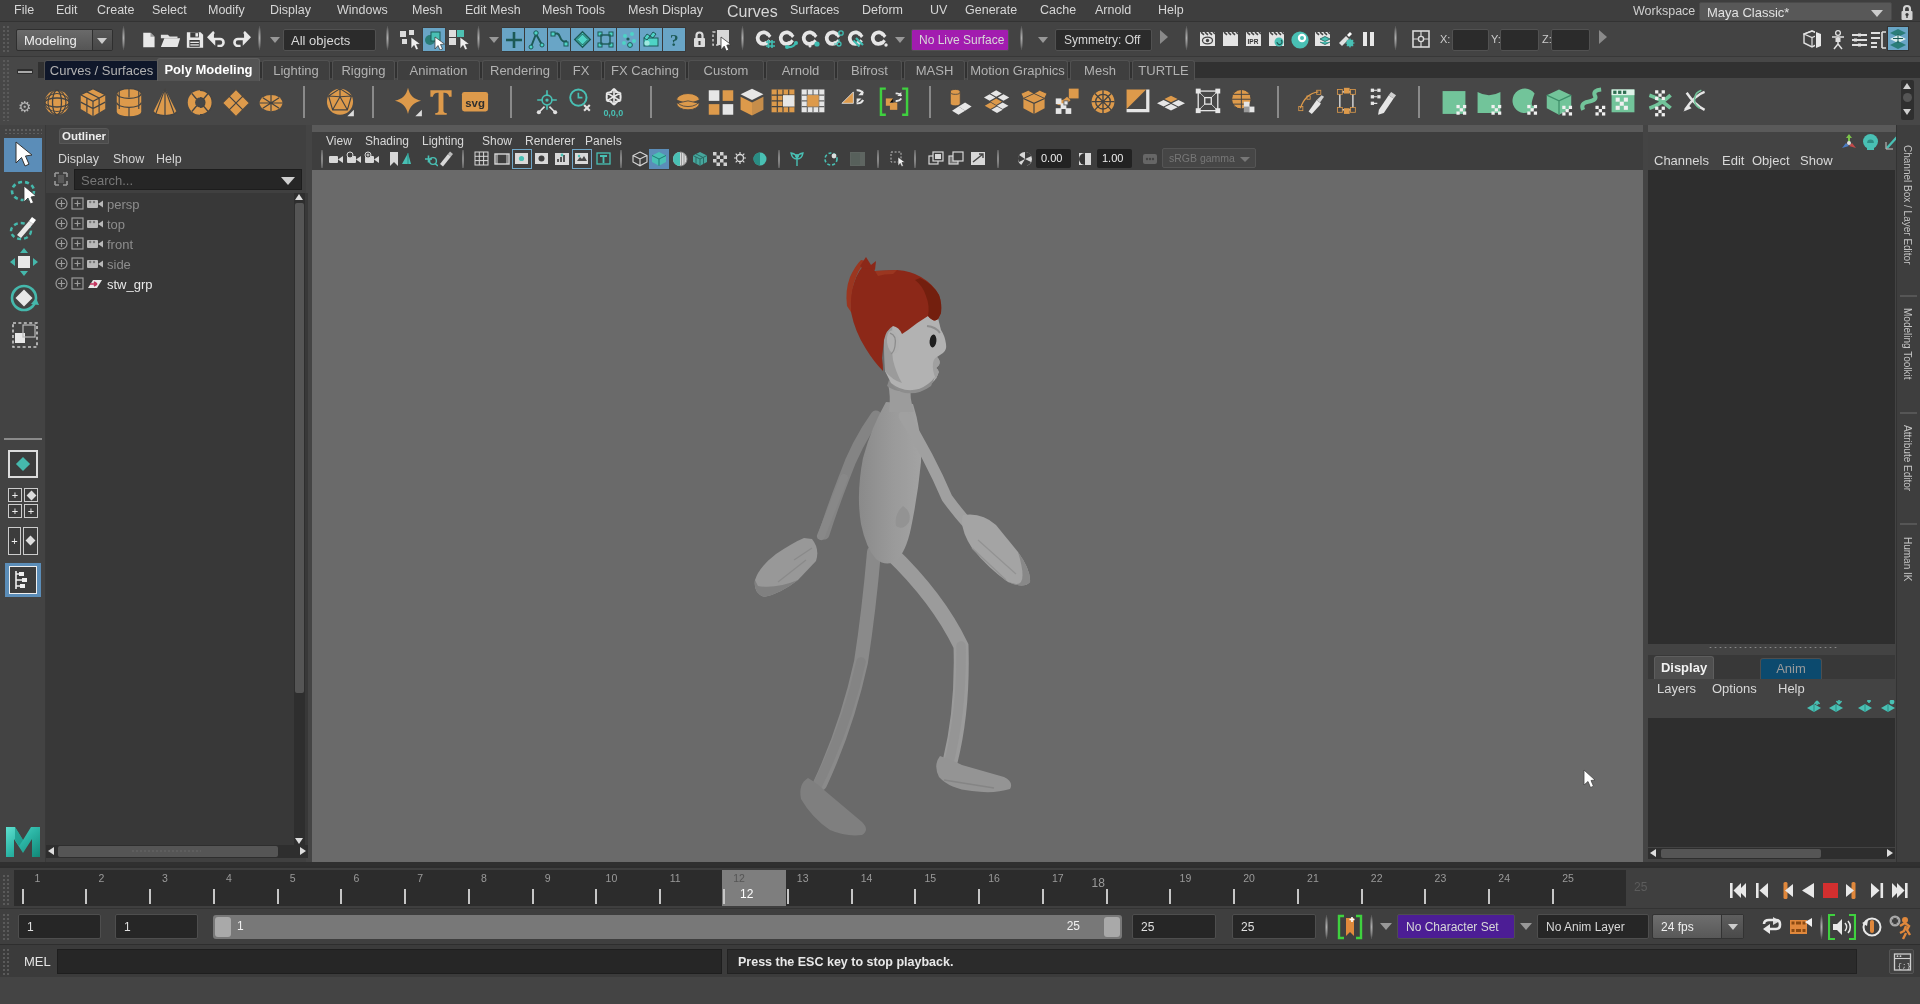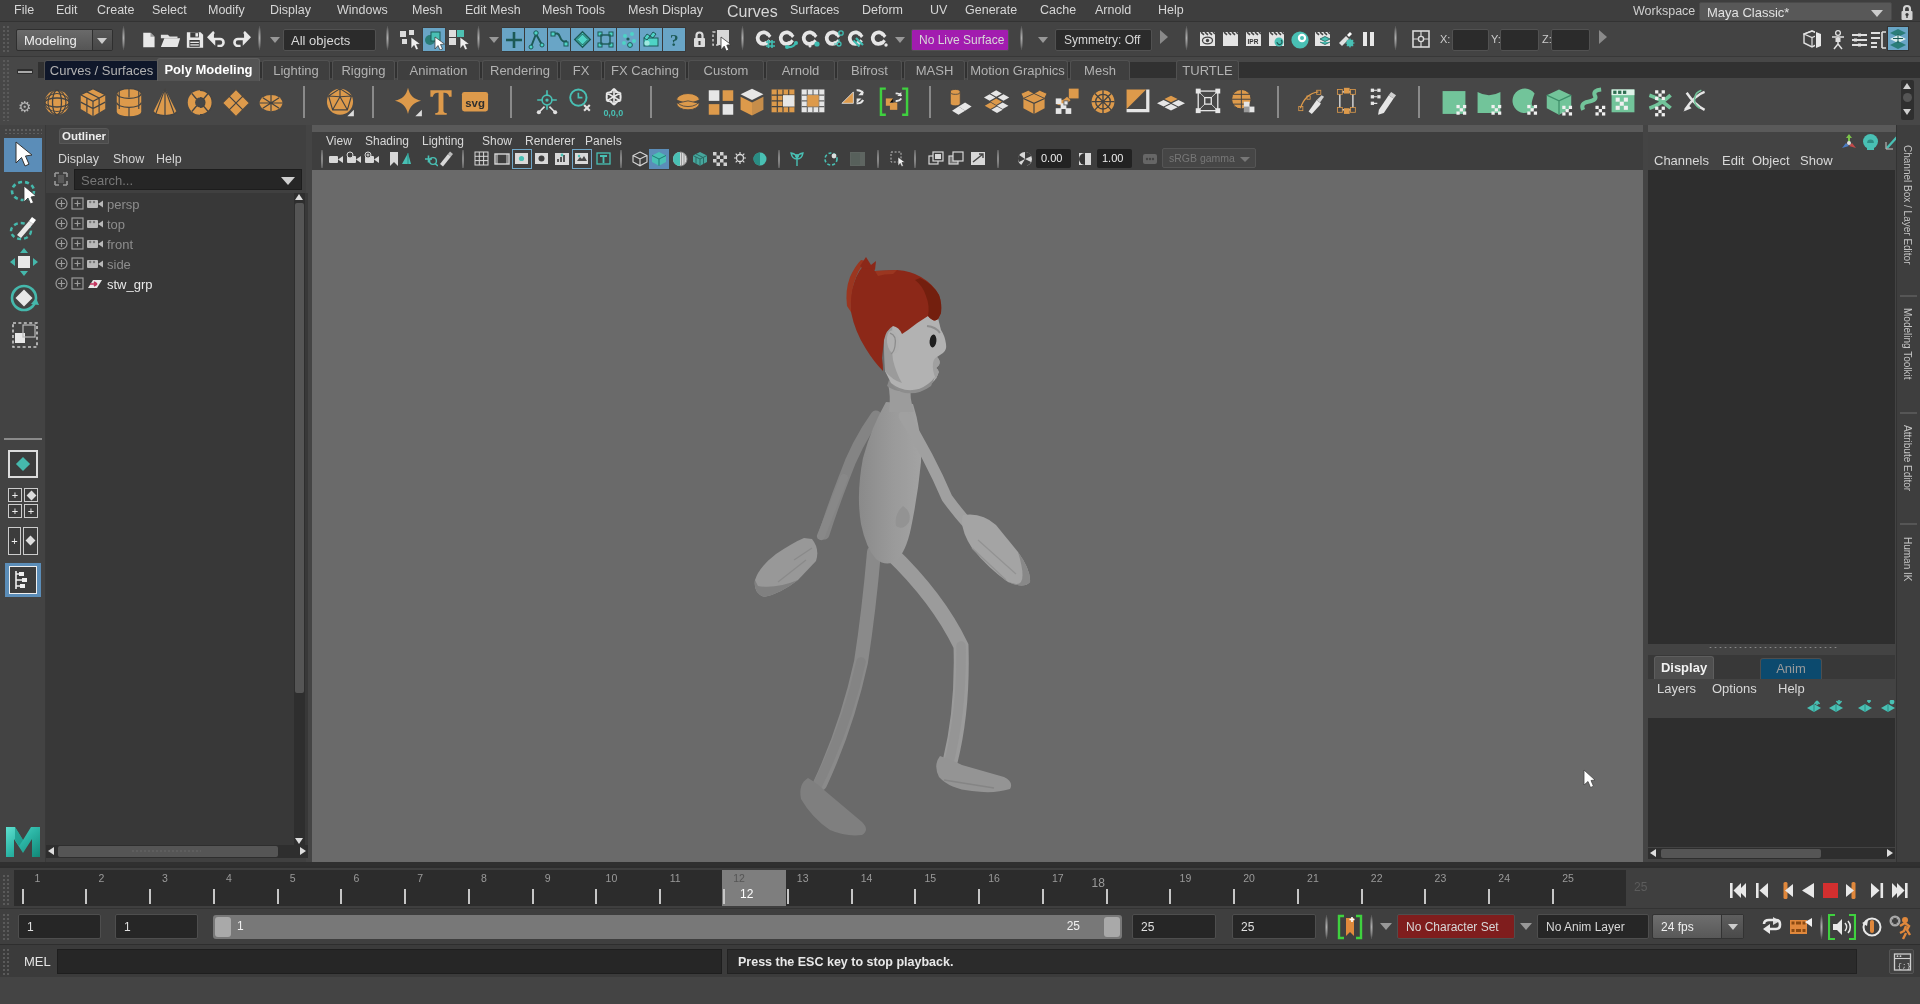--- a/index.html
+++ b/index.html
@@ -312,21 +312,21 @@
       <div style="position:absolute;left:397px;top:3px;width:83px;height:20px;background:#3f3f3f;border:1px solid #515151;border-bottom:none;border-radius:3px 3px 0 0;text-align:center;color:#b2b2b2;font-size:13px;padding-top:2px;">Animation</div>
       <div style="position:absolute;left:482px;top:3px;width:76px;height:20px;background:#3f3f3f;border:1px solid #515151;border-bottom:none;border-radius:3px 3px 0 0;text-align:center;color:#b2b2b2;font-size:13px;padding-top:2px;">Rendering</div>
       <div style="position:absolute;left:560px;top:3px;width:42px;height:20px;background:#3f3f3f;border:1px solid #515151;border-bottom:none;border-radius:3px 3px 0 0;text-align:center;color:#b2b2b2;font-size:13px;padding-top:2px;">FX</div>
       <div style="position:absolute;left:604px;top:3px;width:82px;height:20px;background:#3f3f3f;border:1px solid #515151;border-bottom:none;border-radius:3px 3px 0 0;text-align:center;color:#b2b2b2;font-size:13px;padding-top:2px;">FX Caching</div>
       <div style="position:absolute;left:688px;top:3px;width:76px;height:20px;background:#3f3f3f;border:1px solid #515151;border-bottom:none;border-radius:3px 3px 0 0;text-align:center;color:#b2b2b2;font-size:13px;padding-top:2px;">Custom</div>
       <div style="position:absolute;left:766px;top:3px;width:69px;height:20px;background:#3f3f3f;border:1px solid #515151;border-bottom:none;border-radius:3px 3px 0 0;text-align:center;color:#b2b2b2;font-size:13px;padding-top:2px;">Arnold</div>
       <div style="position:absolute;left:837px;top:3px;width:65px;height:20px;background:#3f3f3f;border:1px solid #515151;border-bottom:none;border-radius:3px 3px 0 0;text-align:center;color:#b2b2b2;font-size:13px;padding-top:2px;">Bifrost</div>
       <div style="position:absolute;left:904px;top:3px;width:61px;height:20px;background:#3f3f3f;border:1px solid #515151;border-bottom:none;border-radius:3px 3px 0 0;text-align:center;color:#b2b2b2;font-size:13px;padding-top:2px;">MASH</div>
       <div style="position:absolute;left:967px;top:3px;width:101px;height:20px;background:#3f3f3f;border:1px solid #515151;border-bottom:none;border-radius:3px 3px 0 0;text-align:center;color:#b2b2b2;font-size:13px;padding-top:2px;">Motion Graphics</div>
       <div style="position:absolute;left:1070px;top:3px;width:60px;height:20px;background:#3f3f3f;border:1px solid #515151;border-bottom:none;border-radius:3px 3px 0 0;text-align:center;color:#b2b2b2;font-size:13px;padding-top:2px;">Mesh</div>
-      <div style="position:absolute;left:1132px;top:3px;width:63px;height:20px;background:#3f3f3f;border:1px solid #515151;border-bottom:none;border-radius:3px 3px 0 0;text-align:center;color:#b2b2b2;font-size:13px;padding-top:2px;margin-left:44px;">TURTLE</div>
+      <div style="position:absolute;left:1132px;top:3px;width:63px;height:20px;background:#3f3f3f;border:1px solid #515151;border-bottom:none;border-radius:3px 3px 0 0;text-align:center;color:#b2b2b2;font-size:13px;padding-top:2px;">TURTLE</div>
       <svg style="position:absolute;left:43px;top:30px" width="28" height="31" viewBox="0 0 34 38">
         <circle cx="17" cy="19" r="15" fill="#dd9a4b"></circle>
         <ellipse cx="17" cy="19" rx="15" ry="5.5" fill="none" stroke="#434343" stroke-width="1.6"></ellipse>
         <ellipse cx="17" cy="19" rx="15" ry="11" fill="none" stroke="#434343" stroke-width="1.4"></ellipse>
         <ellipse cx="17" cy="19" rx="5.5" ry="15" fill="none" stroke="#434343" stroke-width="1.6"></ellipse>
         <ellipse cx="17" cy="19" rx="11" ry="15" fill="none" stroke="#434343" stroke-width="1.4"></ellipse>
       </svg>
       <svg style="position:absolute;left:79px;top:30px" width="28" height="31" viewBox="0 0 34 38">
         <path d="M17 2 L32 9.5 L32 27 L17 36 L2 27 L2 9.5z" fill="#dd9a4b"></path>
         <path d="M17 2 L32 9.5 L17 17.5 L2 9.5z M17 17.5 V36 M2 9.5 M32 18 M2 18.5 L17 26.5 L32 18.5 M9.5 6 L24.5 13.5 M9.5 31.5 V13.2 M24.5 31.7 V13.4" fill="none" stroke="#434343" stroke-width="1.5"></path>
@@ -1164,21 +1164,21 @@
         <div style="position:absolute;left:8px;top:5px;color:#e0e0e0;font-size:12px;white-space:nowrap;">25</div>
       </div>
       <div style="position:absolute;left:1325px;top:6px;width:3px;height:24px;background:radial-gradient(ellipse at center,#b0b0b0 0%,#7a7a7a 45%,rgba(90,90,90,0) 78%);"></div>
       <svg style="position:absolute;left:1337px;top:5px" width="26" height="26" viewBox="0 0 26 26">
 <path d="M7 2 H2 v22 h5 M19 2 h5 v22 h-5" stroke="#3fd13f" stroke-width="2.4" fill="none"></path>
 <path d="M9 4 h8 v18 l-4-4 -4 4z" fill="#e08a3c"></path>
         <path d="M15 3 v5 M12.5 5.5 h5" stroke="#fff" stroke-width="1.6"></path>
       </svg>
       <div style="position:absolute;left:1370px;top:6px;width:3px;height:24px;background:radial-gradient(ellipse at center,#b0b0b0 0%,#7a7a7a 45%,rgba(90,90,90,0) 78%);"></div>
       <div style="position:absolute;left:1380px;top:14px;width:0;height:0;border-left:6px solid transparent;border-right:6px solid transparent;border-top:7px solid #989898;"></div>
-      <div style="position:absolute;left:1397px;top:5px;width:118px;height:25px;background:#7f1d1d;border:1px solid #4e4e4e;border-radius:2px;">
+      <div style="position:absolute;left:1397px;top:5px;width:118px;height:25px;background:#4c1d95;border:1px solid #4e4e4e;border-radius:2px;">
         <div style="position:absolute;left:8px;top:5px;color:#d8d8d8;font-size:12px;white-space:nowrap;">No Character Set</div>
       </div>
       <div style="position:absolute;left:1520px;top:14px;width:0;height:0;border-left:6px solid transparent;border-right:6px solid transparent;border-top:7px solid #989898;"></div>
       <div style="position:absolute;left:1537px;top:5px;width:112px;height:25px;background:#262626;border:1px solid #4e4e4e;border-radius:2px;">
         <div style="position:absolute;left:8px;top:5px;color:#d8d8d8;font-size:12px;white-space:nowrap;">No Anim Layer</div>
       </div>
       <div style="position:absolute;left:1655px;top:6px;width:3px;height:24px;background:radial-gradient(ellipse at center,#b0b0b0 0%,#7a7a7a 45%,rgba(90,90,90,0) 78%);"></div>
       <div style="position:absolute;left:1652px;top:5px;width:92px;height:25px;background:linear-gradient(#6e6e6e,#585858);border:1px solid #333;border-radius:2px;">
 <div style="position:absolute;left:8px;top:5px;color:#f0f0f0;font-size:12px;">24 fps</div>
 <div style="position:absolute;right:0;top:0;width:22px;height:23px;background:linear-gradient(#5e5e5e,#4a4a4a);border-left:1px solid #333;"></div>

